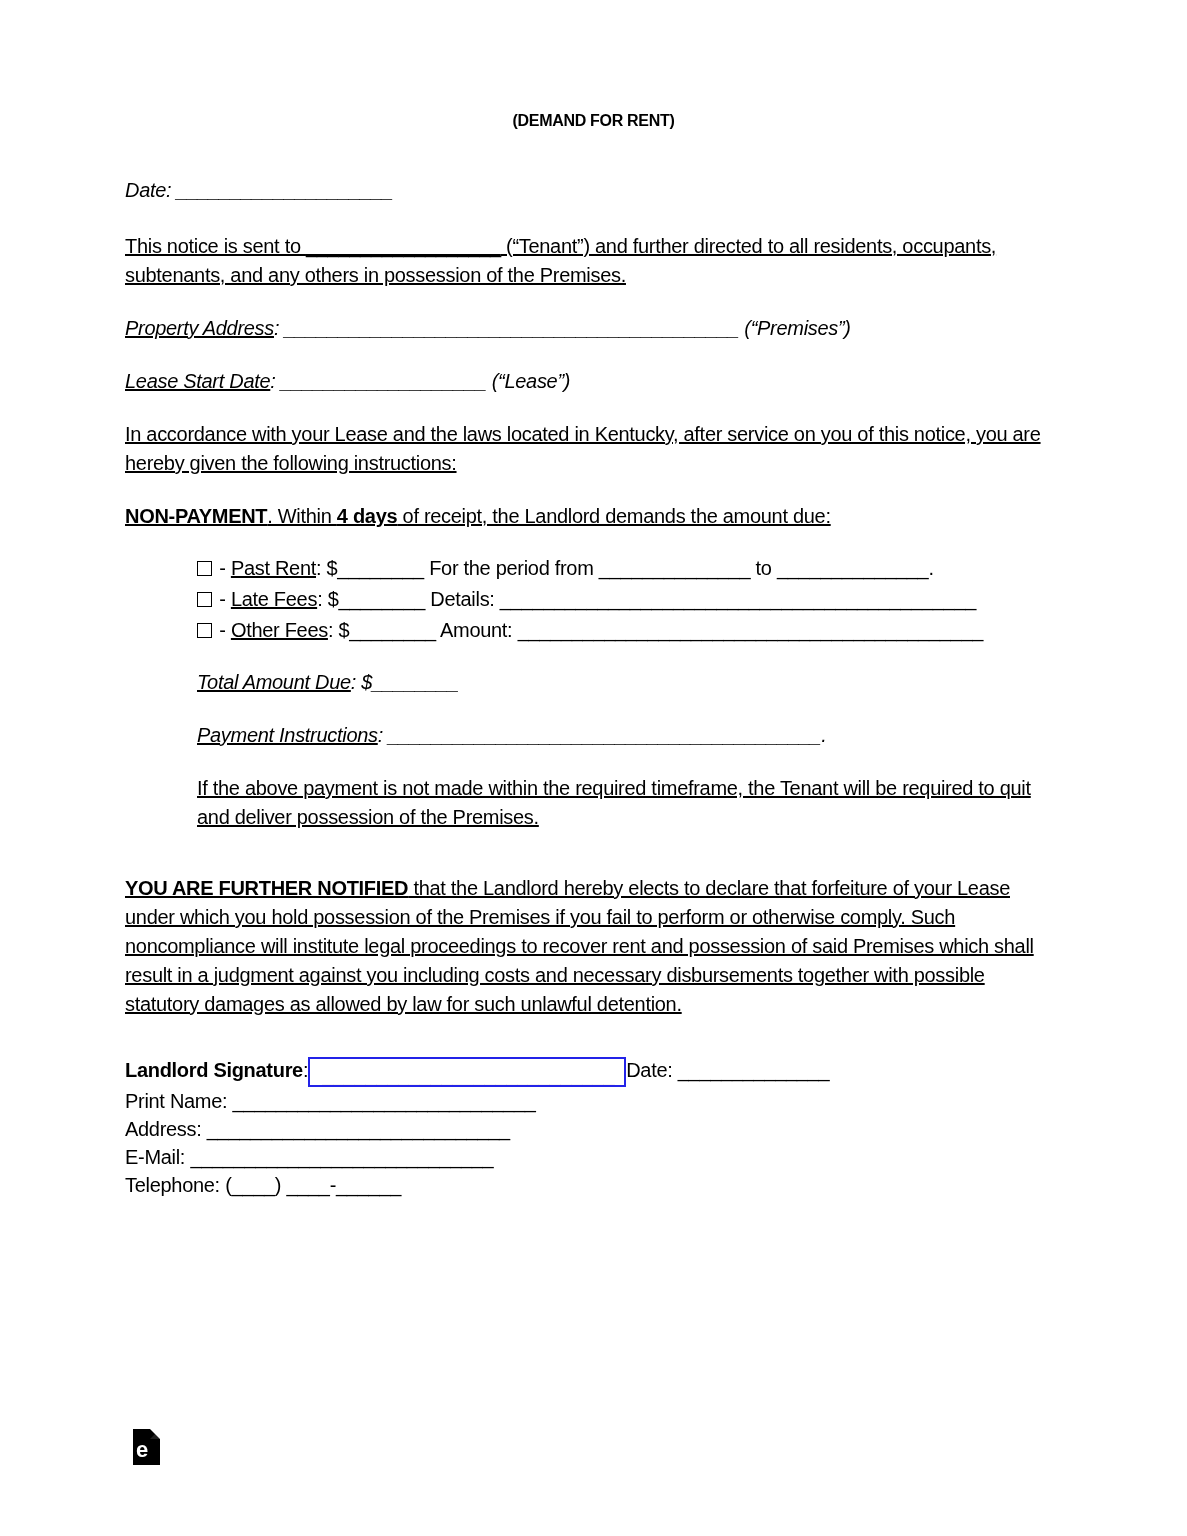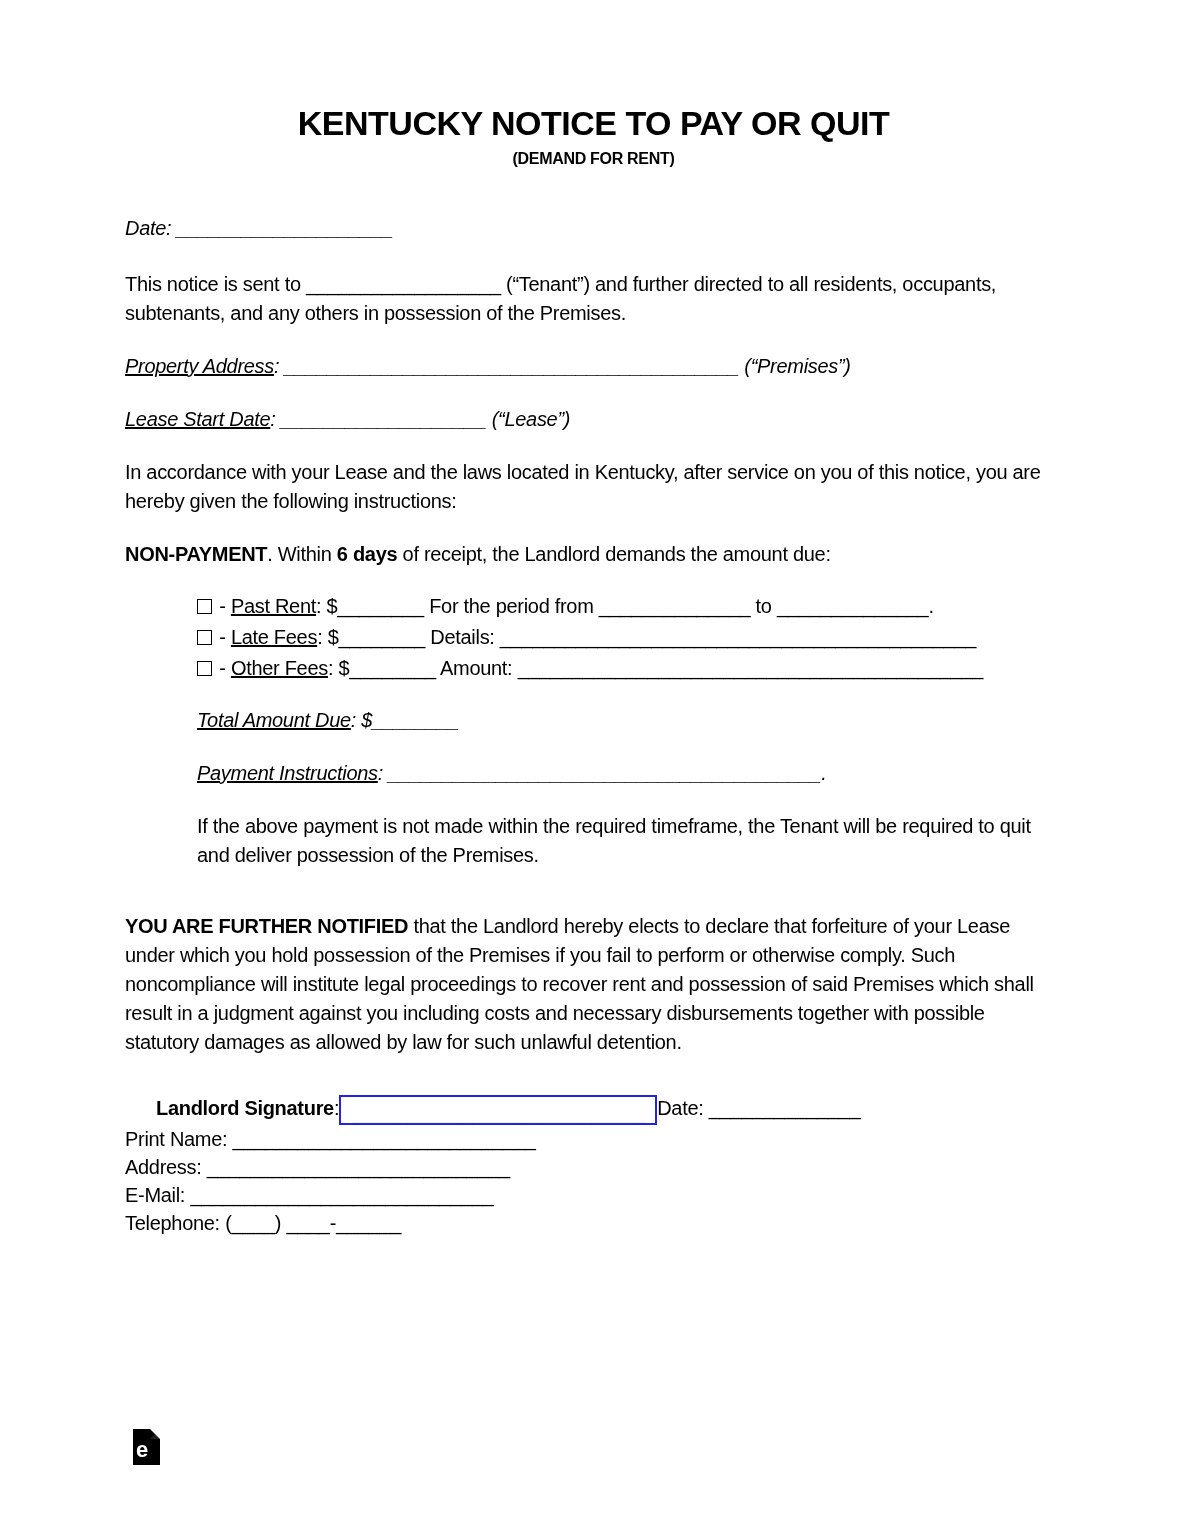--- a/index.html
+++ b/index.html
@@ -24,42 +24,42 @@
     letter-spacing: -0.5px;
     line-height: 38px;
   }
   .subtitle {
     text-align: center;
     font-size: 16px;
     font-weight: 700;
     line-height: 26px;
     margin-top: 4px;
   }
-  .para { line-height: 29px; }
+  .para { line-height: 29px; text-decoration: underline; }
   .row  { line-height: 29px; white-space: nowrap; font-style: italic; }
   .mt42 { margin-top: 42px; }
   .mt27 { margin-top: 27px; }
   .mt24 { margin-top: 24px; }
   .mt22 { margin-top: 22px; }
   .mt28 { margin-top: 28px; }
   .mt36 { margin-top: 36px; }
   .b { font-weight: 700; }
   .u { text-decoration: underline; }
   .indent { margin-left: 72px; }
   .check-row { line-height: 31px; white-space: nowrap; }
   .checkbox {
     display: inline-block;
     width: 15px;
     height: 15px;
     border: 1.5px solid #000;
     vertical-align: -1px;
     margin-right: 2px;
     background: #fff;
   }
-  .sig-row { line-height: 31px; white-space: nowrap; margin-left: 31px; }
+  .sig-row { line-height: 31px; white-space: nowrap; }
   .sig-line { line-height: 28px; white-space: nowrap; }
   .sig-box {
     display: inline-block;
     position: relative;
     width: 318px;
     height: 30px;
     border: 2px solid #2323e8;
     vertical-align: middle;
     overflow: hidden;
     background: #fff;
@@ -105,34 +105,33 @@
     line-height: 20px;
     letter-spacing: 0;
     font-family: "Liberation Sans", sans-serif;
   }
 </style>
 </head>
 <body>
 
 <div class="page">
 
-  <h1 class="title">KENTUCKY NOTICE TO PAY OR QUIT</h1>
   <div class="subtitle">(DEMAND FOR RENT)</div>
 
   <p class="row mt42"><span>Date: </span><span>____________________</span></p>
 
   <p class="para mt27"><span>This notice is sent to </span><span>__________________</span><span> (“Tenant”) and further directed to all residents, occupants, subtenants, and any others in possession of the Premises.</span></p>
 
   <p class="row mt24"><span class="u">Property Address</span><span>: </span><span>__________________________________________</span><span> (“Premises”)</span></p>
 
   <p class="row mt24"><span class="u">Lease Start Date</span><span>: </span><span>___________________</span><span> (“Lease”)</span></p>
 
   <p class="para mt24">In accordance with your Lease and the laws located in Kentucky, after service on you of this notice, you are hereby given the following instructions:</p>
 
-  <p class="para mt24"><span class="b">NON-PAYMENT</span><span>. Within </span><span class="b">6 days</span><span> of receipt, the Landlord demands the amount due:</span></p>
+  <p class="para mt24"><span class="b">NON-PAYMENT</span><span>. Within </span><span class="b">4 days</span><span> of receipt, the Landlord demands the amount due:</span></p>
 
   <div class="indent mt22">
     <div class="check-row"><span class="checkbox"></span><span> - </span><span class="u">Past Rent</span><span>: $________ For the period from ______________ to ______________.</span></div>
     <div class="check-row"><span class="checkbox"></span><span> - </span><span class="u">Late Fees</span><span>: $________ Details: ____________________________________________</span></div>
     <div class="check-row"><span class="checkbox"></span><span> - </span><span class="u">Other Fees</span><span>: $________ Amount: ___________________________________________</span></div>
   </div>
 
   <p class="row indent mt22"><span class="u">Total Amount Due</span><span>: $________</span></p>
 
   <p class="row indent mt24"><span class="u">Payment Instructions</span><span>: ________________________________________.</span></p>

